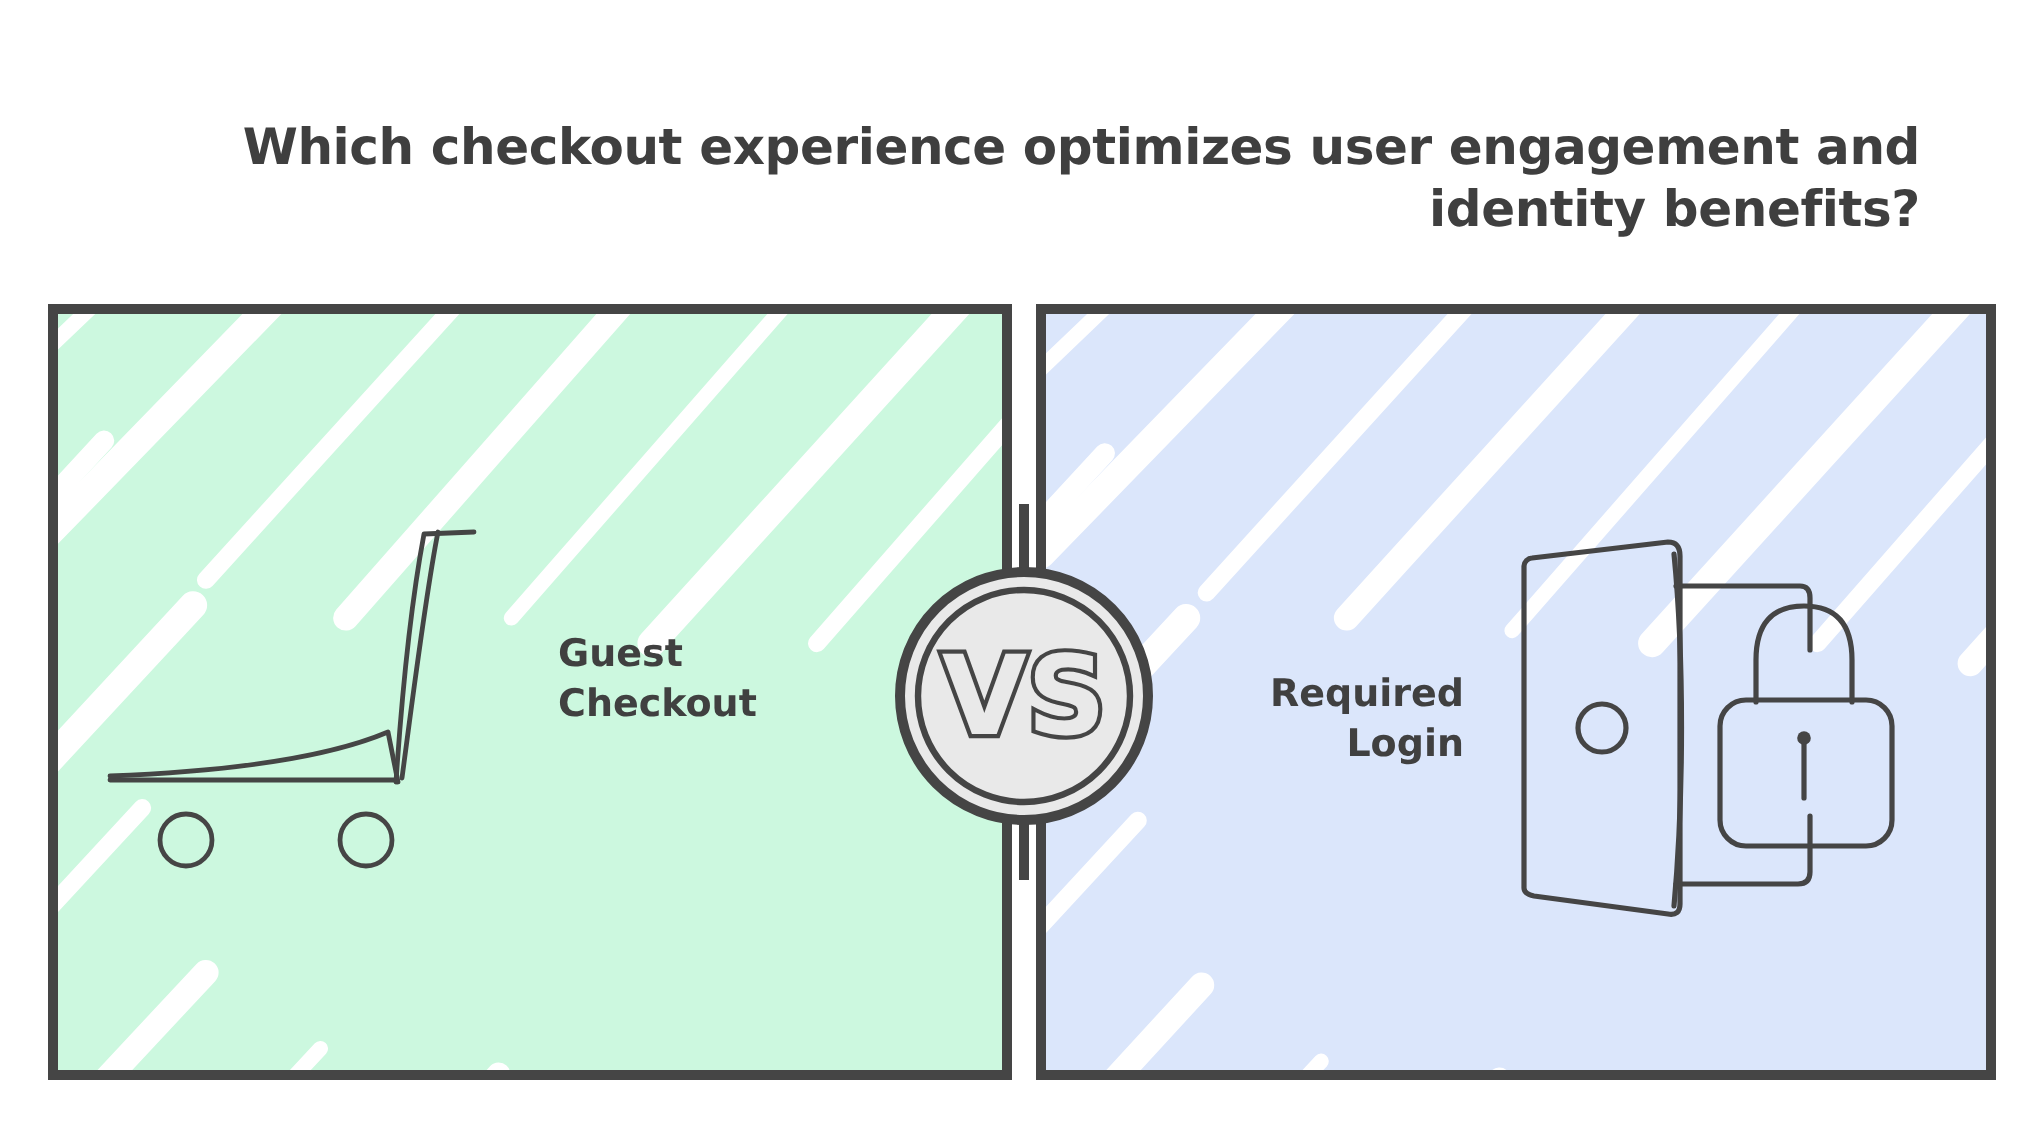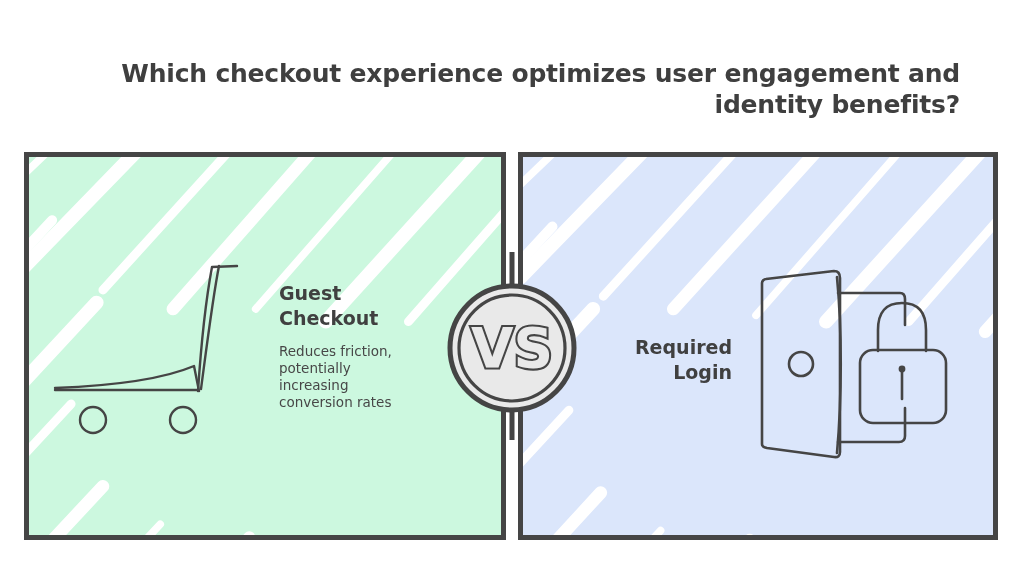--- a/index.html
+++ b/index.html
@@ -157,21 +157,20 @@
         <path d="M147,137 C150,92 155,45 161,13 L186,12"></path>
         <path d="M150,135 C156,90 162,42 168,12"></path>
       </g>
 
       <circle cx="42" cy="166" r="13" fill="none" stroke="#454545" stroke-width="2.4"></circle>
       <circle cx="132" cy="166" r="13" fill="none" stroke="#454545" stroke-width="2.4"></circle>
     </svg>
 
     <div class="copy">
       <div class="heading">Guest Checkout</div>
-      <div class="blurb">Reduces friction, potentially increasing conversion rates</div>
     </div>
   </div>
 </div>
 
 <div class="panel panel-right">
   <div class="fill"></div>
 
   <svg class="hatch" viewBox="0 0 480 388" preserveAspectRatio="none">
     <g stroke="#ffffff" fill="none" stroke-linecap="round">
       <path d="M-55,45 L75,-65" stroke-width="9"></path>

